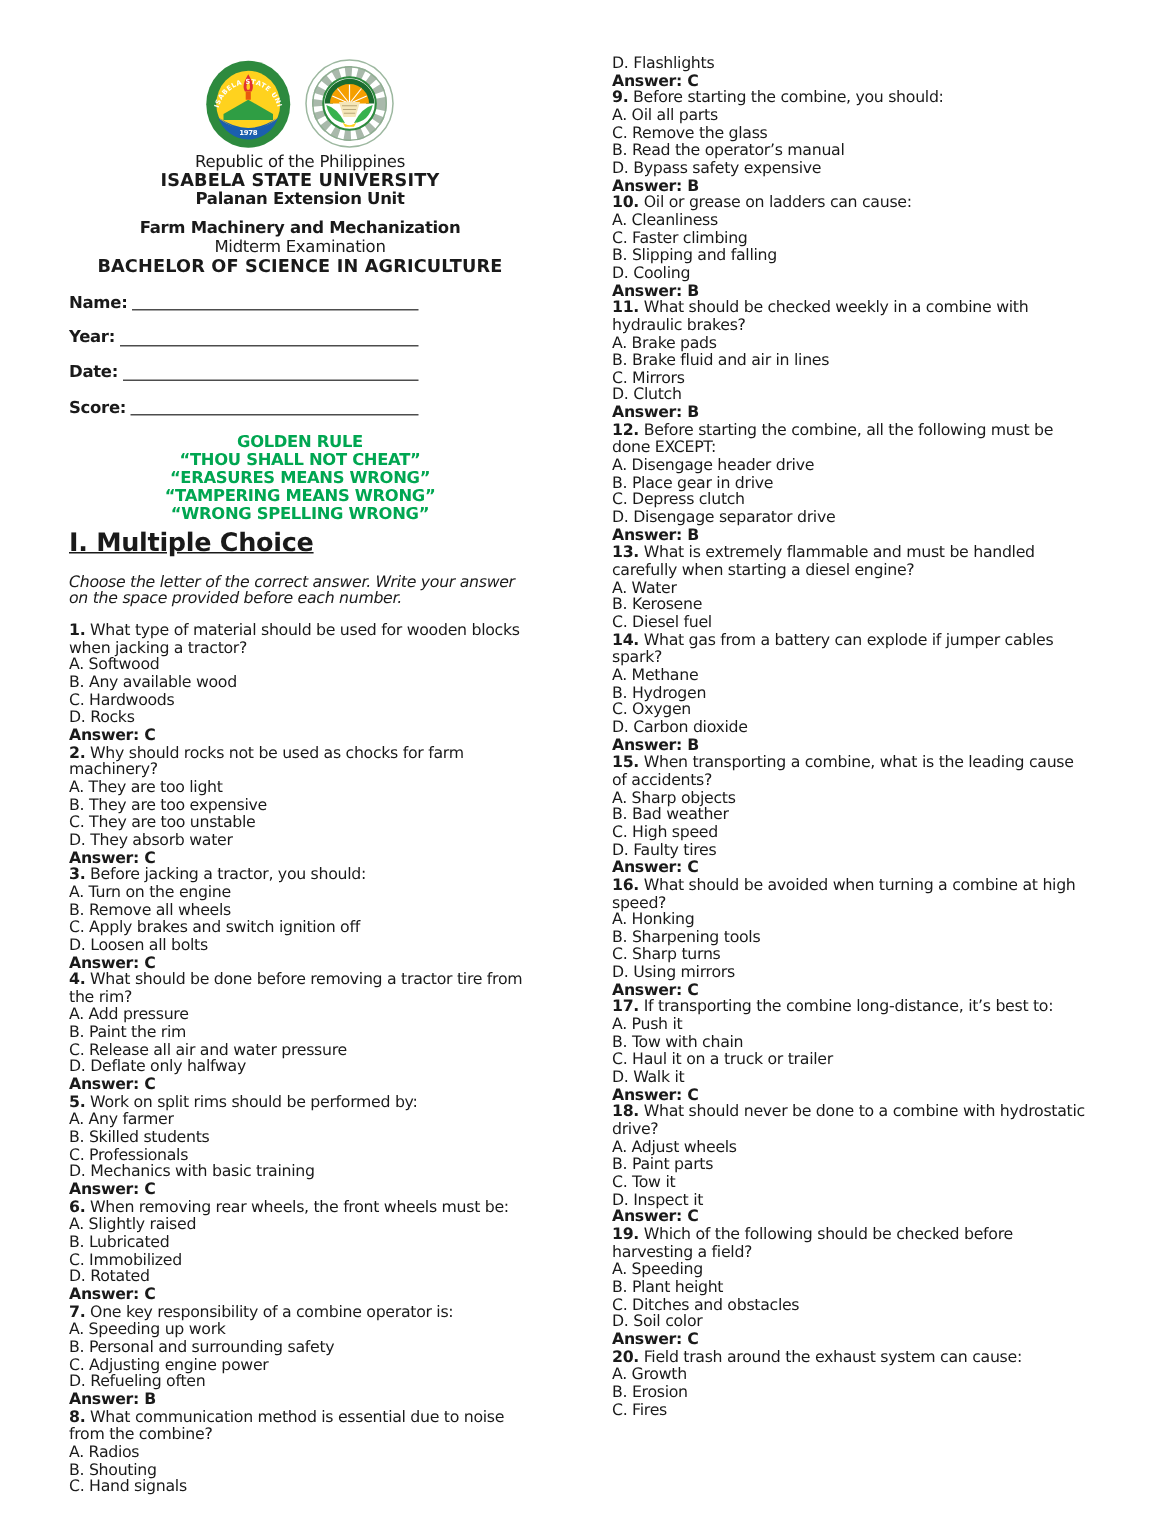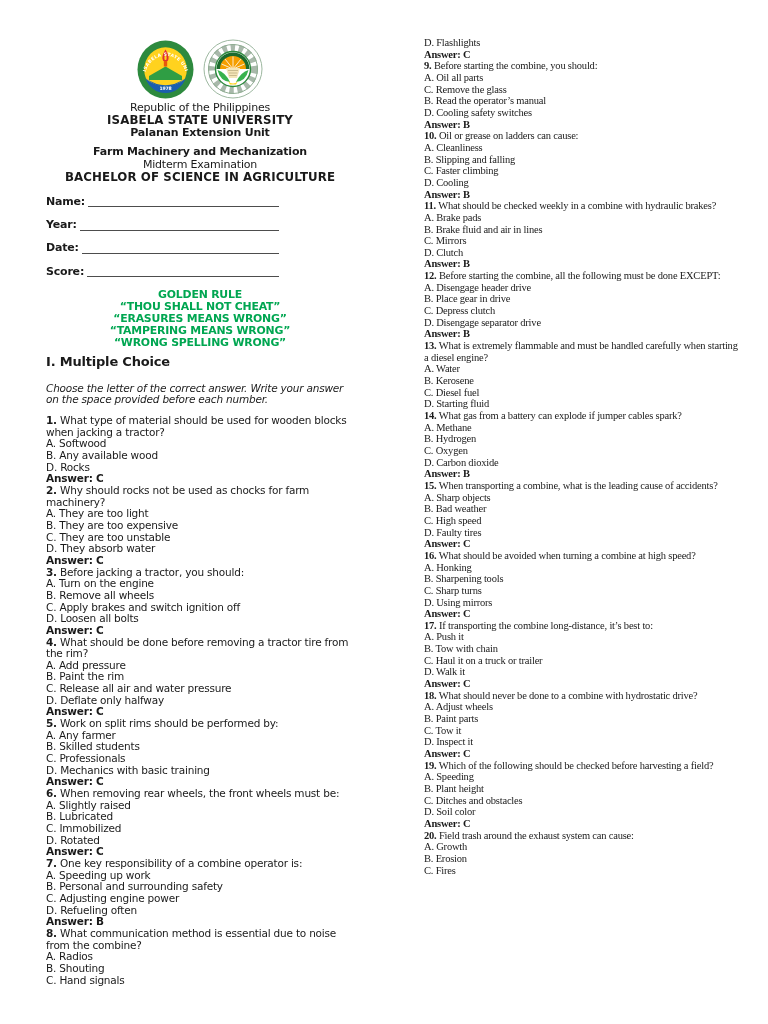--- a/index.html
+++ b/index.html
@@ -12,21 +12,21 @@
     overflow:hidden;
   }
   .page { position:relative; width:768px; height:1024px; background:#ffffff; }
 
   .col {
     position:absolute; top:0;
     font-size:10.5px; line-height:11.65px;
     letter-spacing:-0.2px;
   }
   .col-left  { left:46px;  width:308px; }
-  .col-right { left:424px; width:320px; padding-top:37px;font-family:Liberation Serif, serif; }
+  .col-right { left:408px; width:320px; padding-top:37px; }
 
   .logos { margin-top:39px; height:60px; display:flex; justify-content:center; align-items:center; gap:9px; }
   .logos svg { display:block; }
 
   .hdr-block { text-align:center; }
   .hline { font-size:11px; line-height:12.4px;text-align:center; }
   .hline.big { font-size:11.8px; letter-spacing:0.1px; }
   .hgap { height:7px; }
   .hdr-top { margin-top:3px; }
 
@@ -34,21 +34,21 @@
   .italic { font-style:italic;margin-top:14px; }
 
   .fields { margin-top:12px; width:233px;text-align:right; }
   .field-row { display:flex; align-items:flex-end; height:12px; margin-top:11.3px; font-size:11px; font-weight:bold; }
   .field-row:first-child { margin-top:0; }
   .fline { flex:1; border-bottom:1.6px solid #4d4d4d; margin-left:3px; height:11px; }
 
   .golden { margin-top:12px; text-align:center; font-weight:bold; font-size:10.9px; line-height:11.8px; }
 
   .section { margin-top:8px; }
-  .section-title { font-size:13px; line-height:12.4px; }
+  .section-title { font-size:17px; line-height:12.4px;text-decoration:underline; }
 
   .questions-left { margin-top:9px; }
 
   .qblock { }
   .qtext, .opt, .ans { min-height:11.65px; }
   .ans { font-weight:bold; }
 </style>
 </head>
 <body>
 
@@ -146,20 +146,21 @@
     <div class="section">
       <div class="bold section-title">I. Multiple Choice</div>
       <div class="italic">Choose the letter of the correct answer. Write your answer on the space provided before each number.</div>
     </div>
 
     <div class="questions-left" id="questions-left">
         <div class="qblock">
           <div class="qtext"><span class="bold">1.</span> What type of material should be used for wooden blocks when jacking a tractor?</div>
           <div class="opt">A. Softwood</div>
           <div class="opt">B. Any available wood</div>
+          <div class="opt">C. Hardwoods</div>
           <div class="opt">D. Rocks</div>
           <div class="ans">Answer: C</div>
         </div>
         <div class="qblock">
           <div class="qtext"><span class="bold">2.</span> Why should rocks not be used as chocks for farm machinery?</div>
           <div class="opt">A. They are too light</div>
           <div class="opt">B. They are too expensive</div>
           <div class="opt">C. They are too unstable</div>
           <div class="opt">D. They absorb water</div>
           <div class="ans">Answer: C</div>
@@ -217,28 +218,28 @@
     <div id="carryover">
         <div class="opt">D. Flashlights</div>
         <div class="ans">Answer: C</div>
       </div>
     <div id="questions-right">
         <div class="qblock">
           <div class="qtext"><span class="bold">9.</span> Before starting the combine, you should:</div>
           <div class="opt">A. Oil all parts</div>
           <div class="opt">C. Remove the glass</div>
           <div class="opt">B. Read the operator’s manual</div>
-          <div class="opt">D. Cooling safety switches</div>
+          <div class="opt">D. Bypass safety expensive</div>
           <div class="ans">Answer: B</div>
         </div>
         <div class="qblock">
           <div class="qtext"><span class="bold">10.</span> Oil or grease on ladders can cause:</div>
           <div class="opt">A. Cleanliness</div>
+          <div class="opt">C. Faster climbing</div>
           <div class="opt">B. Slipping and falling</div>
-          <div class="opt">C. Faster climbing</div>
           <div class="opt">D. Cooling</div>
           <div class="ans">Answer: B</div>
         </div>
         <div class="qblock">
           <div class="qtext"><span class="bold">11.</span> What should be checked weekly in a combine with hydraulic brakes?</div>
           <div class="opt">A. Brake pads</div>
           <div class="opt">B. Brake fluid and air in lines</div>
           <div class="opt">C. Mirrors</div>
           <div class="opt">D. Clutch</div>
           <div class="ans">Answer: B</div>
@@ -249,21 +250,20 @@
           <div class="opt">B. Place gear in drive</div>
           <div class="opt">C. Depress clutch</div>
           <div class="opt">D. Disengage separator drive</div>
           <div class="ans">Answer: B</div>
         </div>
         <div class="qblock">
           <div class="qtext"><span class="bold">13.</span> What is extremely flammable and must be handled carefully when starting a diesel engine?</div>
           <div class="opt">A. Water</div>
           <div class="opt">B. Kerosene</div>
           <div class="opt">C. Diesel fuel</div>
-          <div class="opt">D. Starting fluid</div>
         </div>
         <div class="qblock">
           <div class="qtext"><span class="bold">14.</span> What gas from a battery can explode if jumper cables spark?</div>
           <div class="opt">A. Methane</div>
           <div class="opt">B. Hydrogen</div>
           <div class="opt">C. Oxygen</div>
           <div class="opt">D. Carbon dioxide</div>
           <div class="ans">Answer: B</div>
         </div>
         <div class="qblock">

